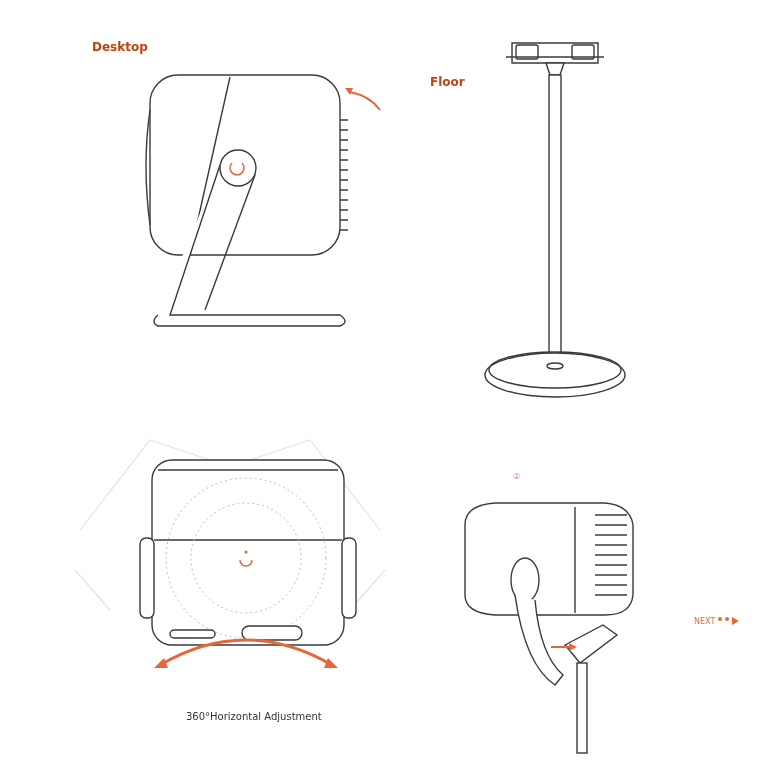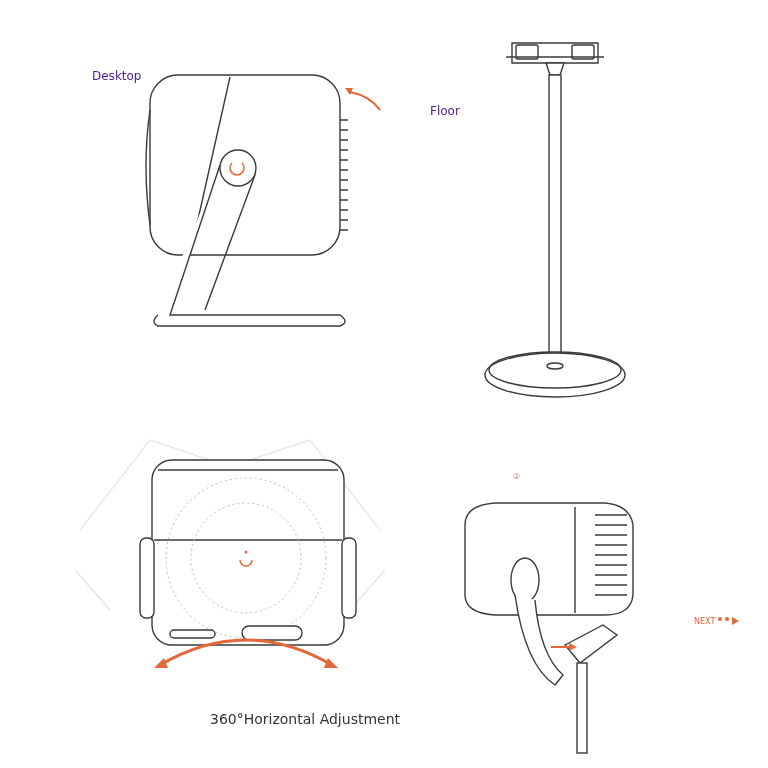--- a/index.html
+++ b/index.html
@@ -1,18 +1,18 @@
 <!DOCTYPE html>
 <html><head>
 <meta charset="utf-8">
 <style>
   html,body{margin:0;padding:0;background:#ffffff;}
   body{width:768px;height:768px;position:relative;overflow:hidden;font-family:"DejaVu Sans",sans-serif;}
-  .label{position:absolute;font-weight:normal;font-size:12px;color:#4c1d95;margin-top:29px;}
-  .caption{position:absolute;font-size:14px;color:#333;margin-left:24px;}
+  .label{position:absolute;font-weight:bold;font-size:12px;color:#c2410c;}
+  .caption{position:absolute;font-size:10px;color:#333;}
   .next{position:absolute;font-size:8px;color:#e4683a;display:flex;gap:3px;}
   .next .dot{width:4px;height:4px;border-radius:50%;background:#e4683a;display:inline-block;}
   .next .tri{width:0;height:0;border-left:7px solid #e4683a;border-top:4px solid transparent;border-bottom:4px solid transparent;display:inline-block;}
   .panel{position:absolute;}
   svg{display:block;}
   .stroke{stroke:#3a3a3a;fill:none;stroke-width:1.4;}
   .fillw{fill:#ffffff;stroke:#3a3a3a;stroke-width:1.4;}
   .step{position:absolute;font-size:8px;color:#c88a7a;}
 </style>
 </head>

